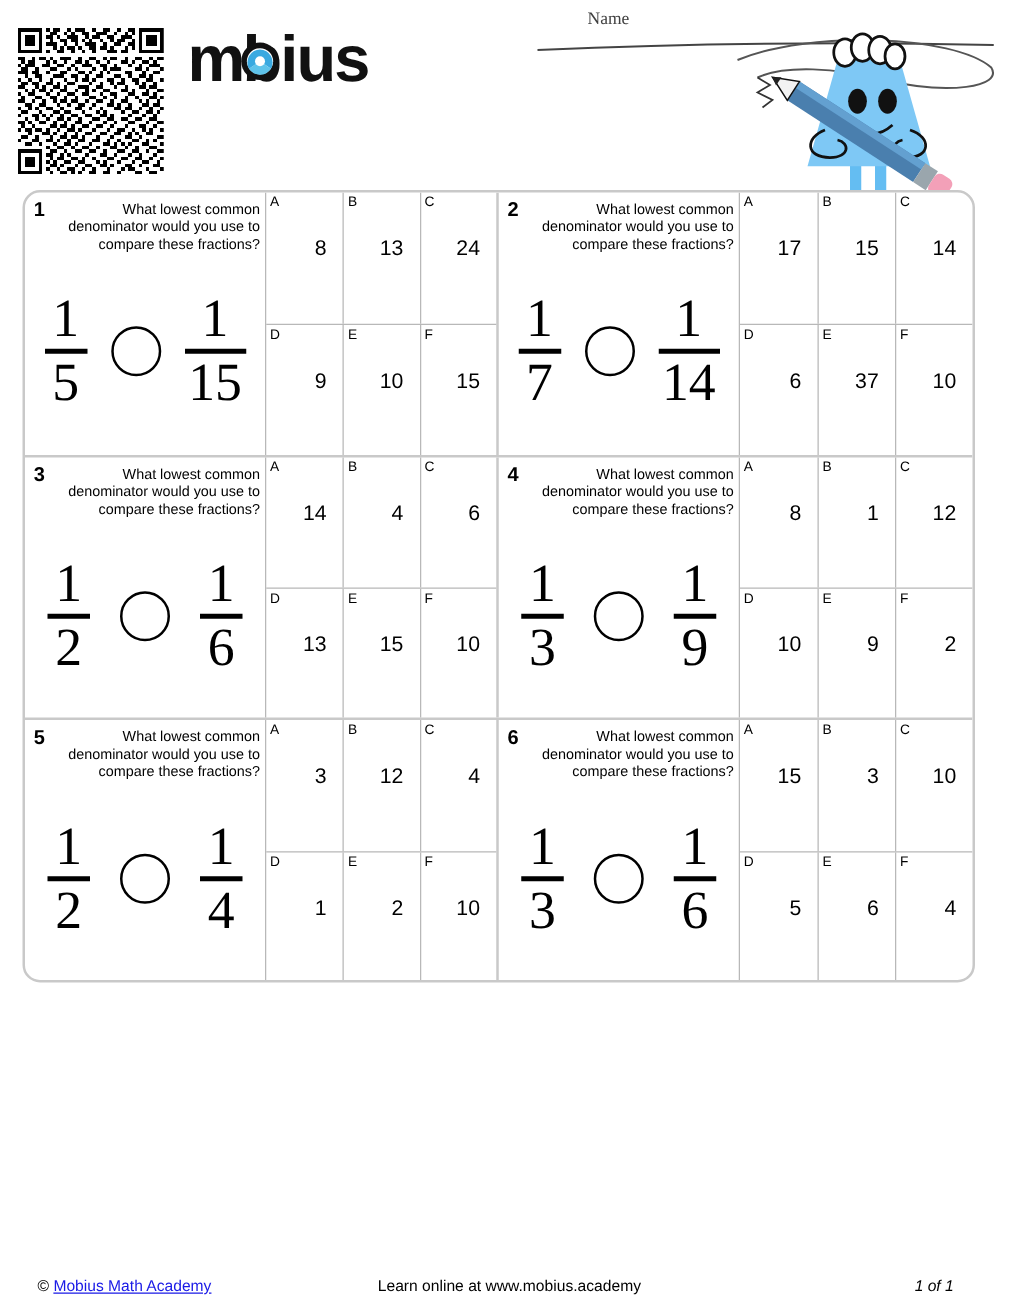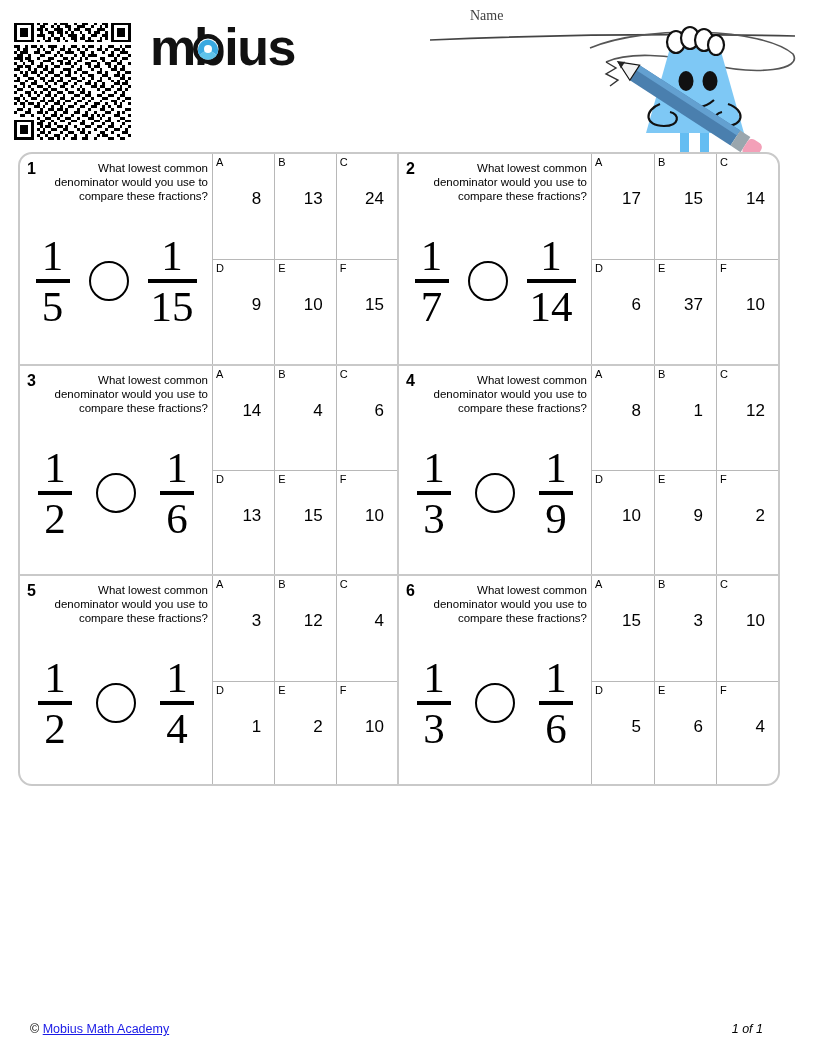--- a/index.html
+++ b/index.html
@@ -1050,14 +1050,15 @@
             </div>
           </div>
         </div>
       </div>
     </div>
   </div>
 
 <div class="footer">
   <span class="f-left"><span>©</span>
     <a href="#">Mobius Math Academy</a></span>
+  <span class="f-center">Learn online at www.mobius.academy</span>
   <span class="f-right">1 of 1</span>
 </div>
 
 </body></html>

